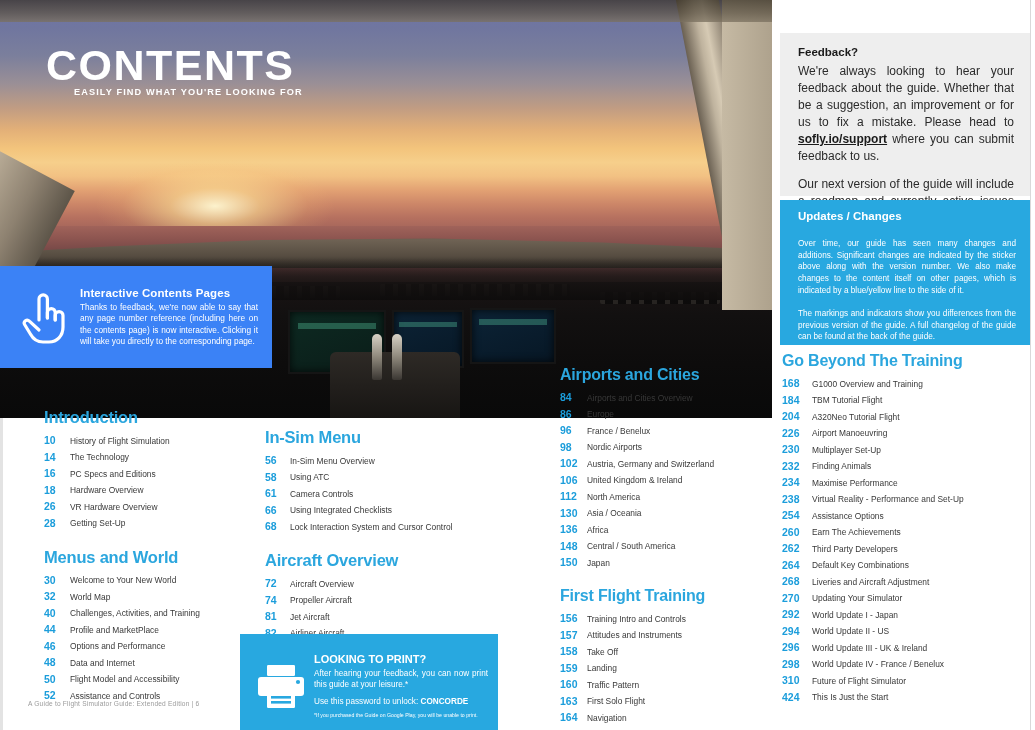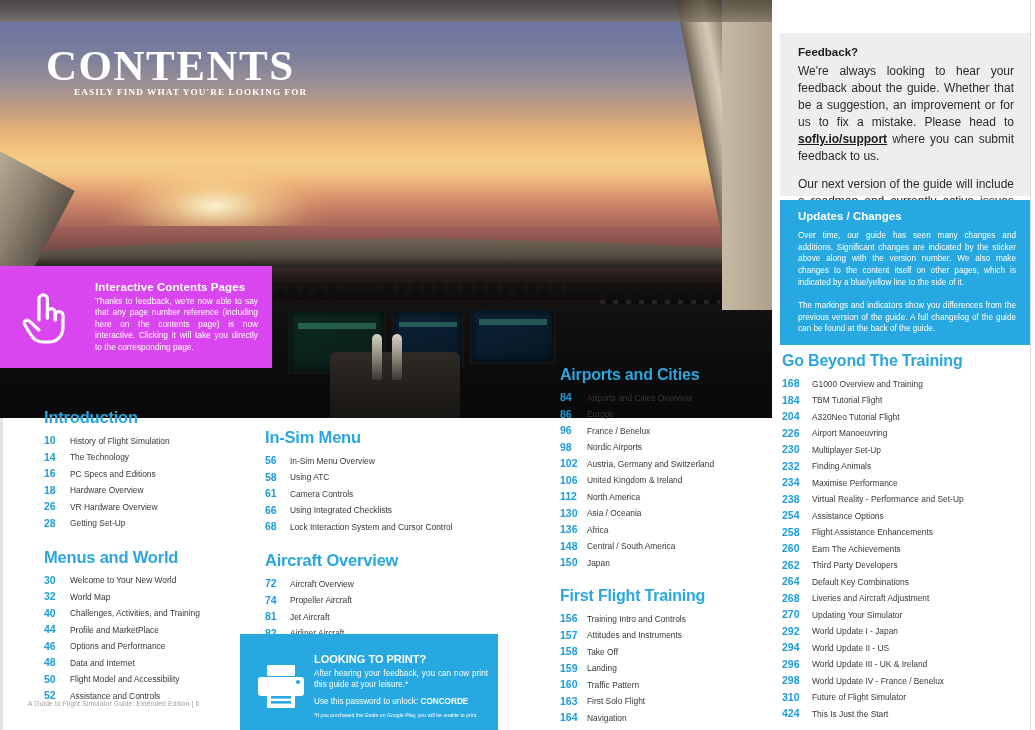--- a/index.html
+++ b/index.html
@@ -94,45 +94,44 @@
   }
   #pedestal {
     position: absolute; left: 330px; top: 352px; width: 130px; height: 66px;
     background: linear-gradient(to bottom, #2e2a26 0%, #171513 100%);
     border-radius: 6px 6px 0 0;
   }
 
   
   #interactive-box {
     position: absolute; left: 0; top: 266px; width: 272px; height: 102px;
-    background: #d946ef; color: #ffffff;
+    background: #3b82f6; color: #ffffff;
     display: flex; align-items: center;
     padding: 8px 10px 8px 6px;
-    gap: 15px;
   }
   #hand-icon { width: 74px; flex: 0 0 74px; display: flex; justify-content: center; }
   #interactive-text { flex: 1; padding-right: 4px; }
   #interactive-title { font-size: 11.5px; font-weight: bold; margin-bottom: 3px; letter-spacing: .1px;}
   #interactive-body { font-size: 8.3px; line-height: 1.38; text-align: justify; }
 
   
   #feedback-box {
     position: absolute; left: 780px; top: 33px; width: 250px; height: 163px;
     background: #eeeeee; padding: 13px 16px 10px 18px;
   }
   #feedback-title { font-size: 11.5px; font-weight: bold; color: #1a1a1a; margin-bottom: 5px; }
   .fb-p { font-size: 12px; line-height: 1.42; color: #2b2b2b; text-align: justify; }
   .fb-gap { height: 11px; }
   #feedback-link { font-weight: bold; text-decoration: underline; color: #1a1a1a; }
 
   #updates-box {
     position: absolute; left: 780px; top: 200px; width: 250px; height: 145px;
     background: #28a8e0; color: #ffffff; padding: 10px 14px 8px 18px;
   }
-  #updates-title { font-size: 11.5px; font-weight: bold; margin-bottom: 8px; }
+  #updates-title { font-size: 11.5px; font-weight: bold; margin-bottom: 16px; }
   .up-p { font-size: 8.2px; line-height: 1.42; text-align: justify; }
   .up-gap { height: 12px; }
 
   
   .col { position: absolute; }
   #col1 { left: 44px; top: 408px; width: 200px; }
   #col2 { left: 265px; top: 428px; width: 245px; }
   #col3 { left: 560px; top: 366px; width: 215px; }
   #col4 { left: 782px; top: 352px; width: 250px; }
 
@@ -206,21 +205,21 @@
   <div id="pedestal">
     <div class="thrust" style="left:42px; top:-18px;"></div>
     <div class="thrust" style="left:62px; top:-18px;"></div>
   </div>
   <div id="dash-top"></div>
   <div class="pillar" id="pillar-left"></div>
   <div class="pillar" id="pillar-right"></div>
   <div class="pillar" id="pillar-right2"></div>
   <div id="glare-top"></div>
 
-  <div style="position:absolute; left:46px; top:44px;font-family:Liberation Serif, serif;">
+  <div style="position:absolute; left:46px; top:44px;">
     <div style="color:#fff; font-size:43px; font-weight:bold; letter-spacing:1.5px; line-height:1;">CONTENTS</div>
     <div style="color:#fff; font-size:9.2px; font-weight:bold; letter-spacing:1.1px; margin-left:4px;padding-left:24px;">EASILY FIND WHAT YOU'RE LOOKING FOR</div>
   </div>
 </div>
 
 <div id="interactive-box">
   <div id="hand-icon">
     <svg width="46" height="54" viewBox="0 0 46 54" fill="none" stroke="#ffffff" stroke-width="3.2" stroke-linecap="round" stroke-linejoin="round">
       <path d="M19 30 V9 a4.2 4.2 0 0 1 8.4 0 V28"></path>
       <path d="M27.4 28 V22.5 a3.9 3.9 0 0 1 7.8 0 V30"></path>
@@ -465,24 +464,20 @@
       <span class="toc-num">234</span>
       <span class="toc-label">Maximise Performance</span>
     </div>
     <div class="toc-row">
       <span class="toc-num">238</span>
       <span class="toc-label">Virtual Reality - Performance and Set-Up</span>
     </div>
     <div class="toc-row">
       <span class="toc-num">254</span>
       <span class="toc-label">Assistance Options</span>
-    </div>
-    <div class="toc-row">
-      <span class="toc-num">258</span>
-      <span class="toc-label">Flight Assistance Enhancements</span>
     </div>
     <div class="toc-row">
       <span class="toc-num">260</span>
       <span class="toc-label">Earn The Achievements</span>
     </div>
     <div class="toc-row">
       <span class="toc-num">262</span>
       <span class="toc-label">Third Party Developers</span>
     </div>
     <div class="toc-row">

